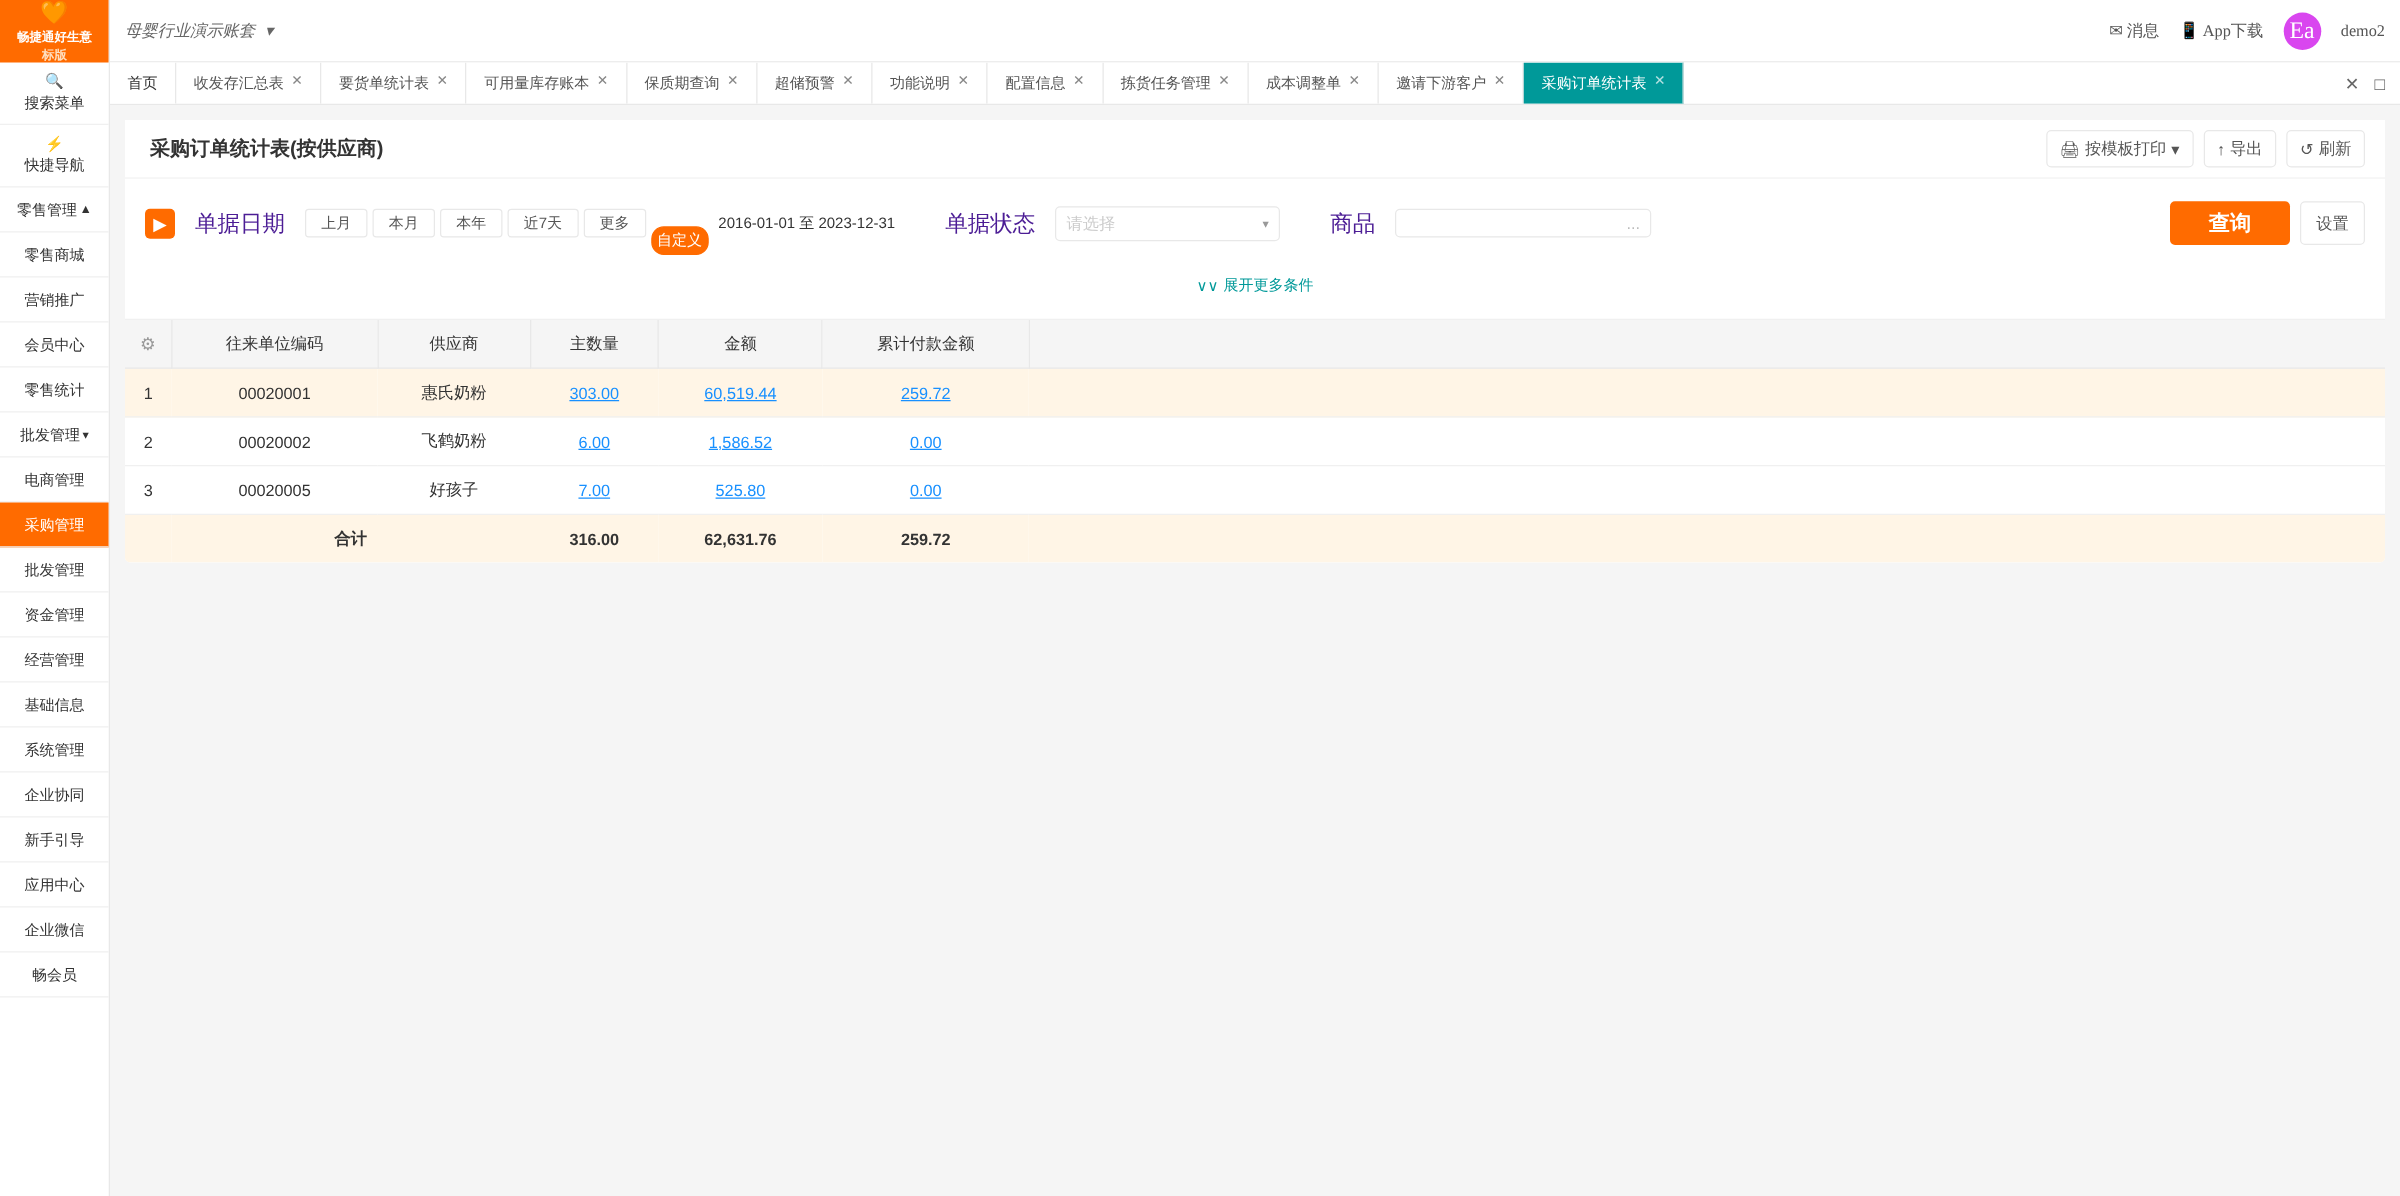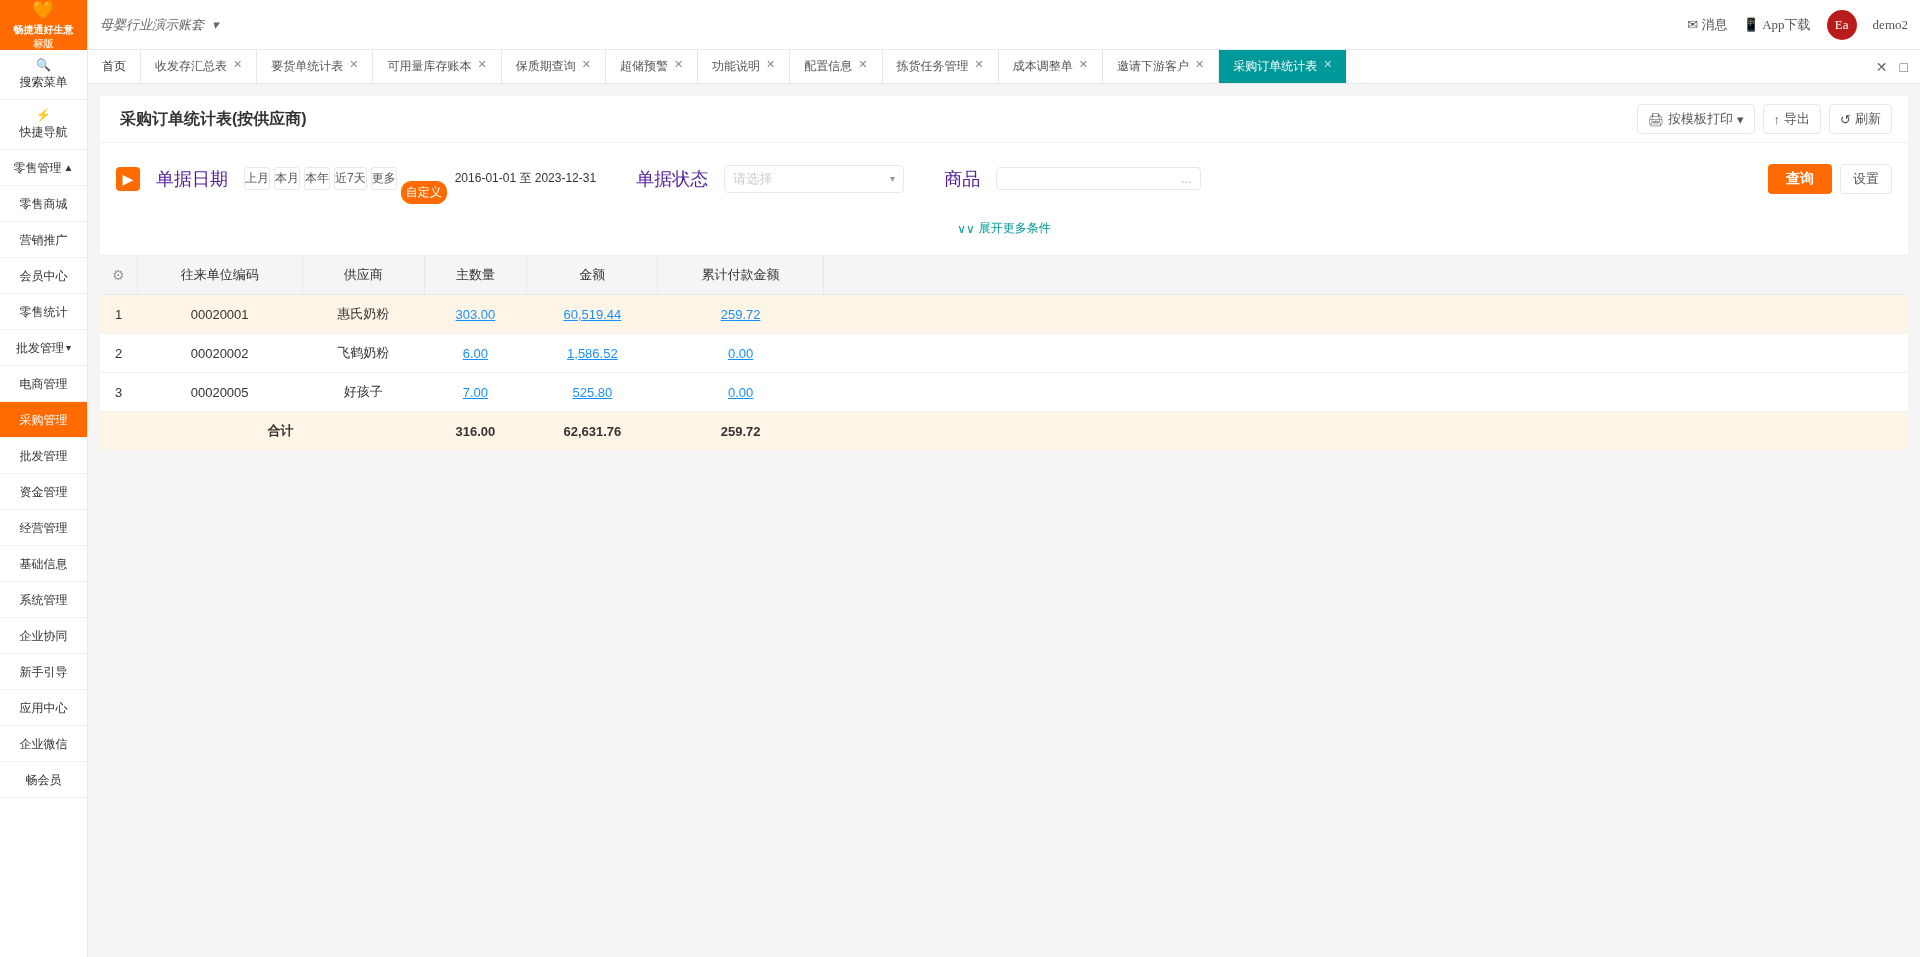--- a/index.html
+++ b/index.html
@@ -77,26 +77,26 @@
       align-items: center;
       gap: 16px;
       font-size: 13px;
       color: #555;
       font-family: Liberation Serif, serif;
     }
     .top-bar-right .user-avatar {
       width: 30px;
       height: 30px;
       border-radius: 50%;
-      background: #b91c1c;
+      background: #d946ef;
       display: flex;
       align-items: center;
       justify-content: center;
       color: #fff;
-      font-size: 13px;
+      font-size: 19px;
     }
 
     
     .tab-bar {
       background: #fff;
       display: flex;
       align-items: center;
       border-bottom: 1px solid #e8e8e8;
       flex-shrink: 0;
       overflow-x: auto;
@@ -179,21 +179,21 @@
     }
     .filter-label { color: #4c1d95; font-size: 18px; white-space: nowrap; }
     .filter-date-range {
       display: flex;
       align-items: center;
       gap: 4px;
       font-size: 12px;
       color: #555;
     }
     .date-shortcut {
-      padding: 2px 0;
+      padding: 2px 12px;
       border: 1px solid #e8e8e8;
       border-radius: 3px;
       cursor: pointer;
       font-size: 12px;
       color: #555;
       background: #fff;
     }
     .date-shortcut.custom {
       background: #ff6b00;
       color: #fff;
@@ -279,23 +279,23 @@
       cursor: pointer;
       background: #fff;
       font-size: 13px;
       color: #555;
     }
     .btn-query {
       background: #ff6b00;
       color: #fff;
       border: none;
       border-radius: 4px;
-      padding: 6px 18px;
-      cursor: pointer;
-      font-size: 14px;
+      padding: 6px 31px;
+      cursor: pointer;
+      font-size: 17px;
       font-weight: bold;
     }
     .btn-settings {
       border: 1px solid #e8e8e8;
       border-radius: 4px;
       padding: 5px 12px;
       cursor: pointer;
       background: #fff;
       font-size: 13px;
       color: #555;

